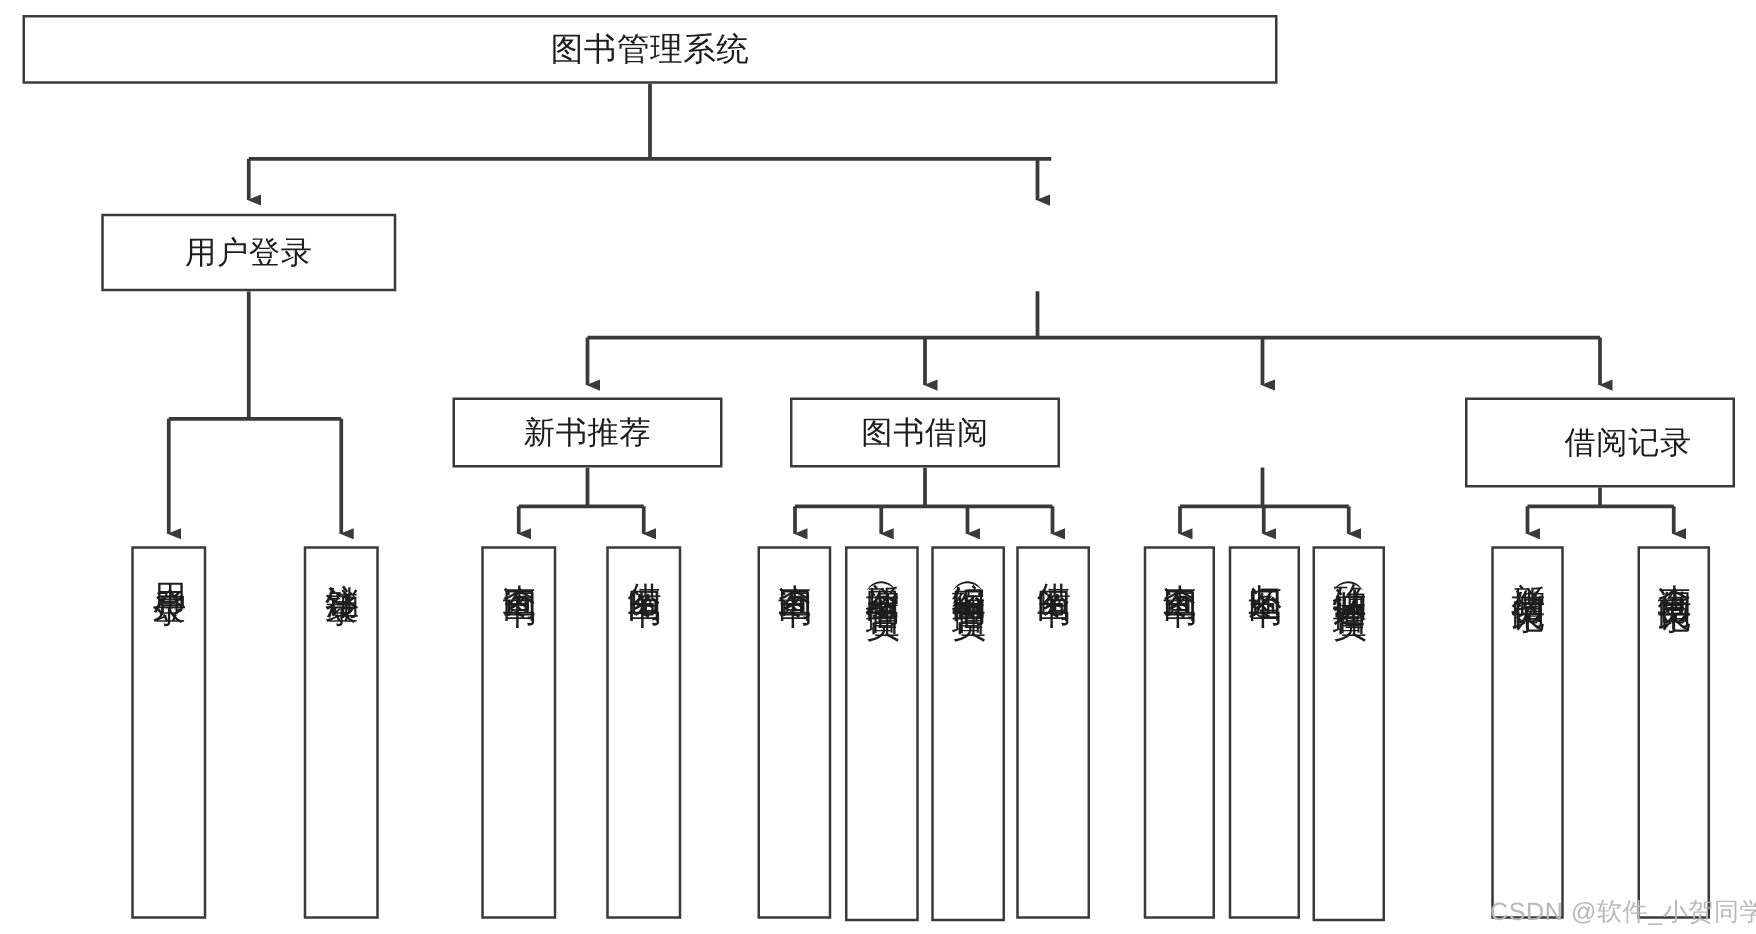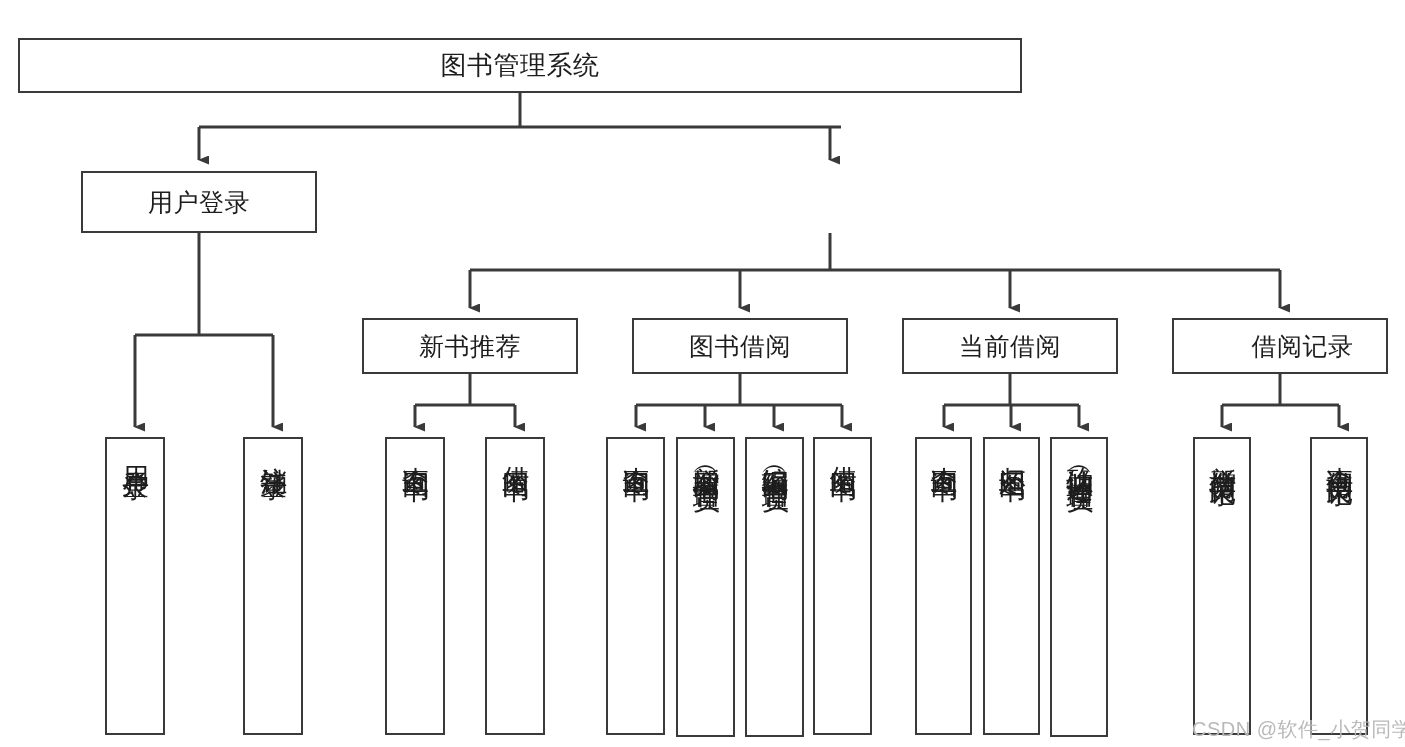--- a/index.html
+++ b/index.html
@@ -116,38 +116,35 @@
       <path d="M1011,405 L1011,427" marker-end="url(#arrowhead)"></path>
       <path d="M1079,405 L1079,427" marker-end="url(#arrowhead)"></path>
 
       <path d="M1280,374 L1280,405"></path>
       <path d="M1222,405 L1339,405"></path>
       <path d="M1222,405 L1222,427" marker-end="url(#arrowhead)"></path>
       <path d="M1339,405 L1339,427" marker-end="url(#arrowhead)"></path>
     </g>
   </svg>
 
-  <div class="node horiz root" style="left:18px; top:12px; width:1004px; height:55px;margin-top:26px;">
+  <div class="node horiz root" style="left:18px; top:12px; width:1004px; height:55px;">
     <span class="label">图书管理系统</span>
   </div>
 
   <div class="node horiz" style="left:81px; top:171px; width:236px; height:62px;">
     <span class="label">用户登录</span>
   </div>
 
   <div class="node horiz" style="left:632px; top:318px; width:216px; height:56px;">
     <span class="label">图书借阅</span>
   </div>
   <div class="node horiz" style="left:362px; top:318px; width:216px; height:56px;">
     <span class="label">新书推荐</span>
   </div>
-  <div class="node horiz" style="left:902px; top:318px; width:216px; height:56px;">
-    <span class="label">当前借阅</span>
-  </div>
-  <div class="node horiz" style="left:1172px; top:318px; width:216px; height:56px;padding-left:45px;">
+  <div class="node horiz" style="left:1172px; top:318px; width:216px; height:72px;padding-left:45px;">
     <span class="label">借阅记录</span>
   </div>
 
   <div class="node vert" style="left:105px; top:437px; width:60px; height:298px;">
     <span class="label">用户登录</span>
   </div>
   <div class="node vert" style="left:243px; top:437px; width:60px; height:298px;">
     <span class="label">注销登录</span>
   </div>
 

